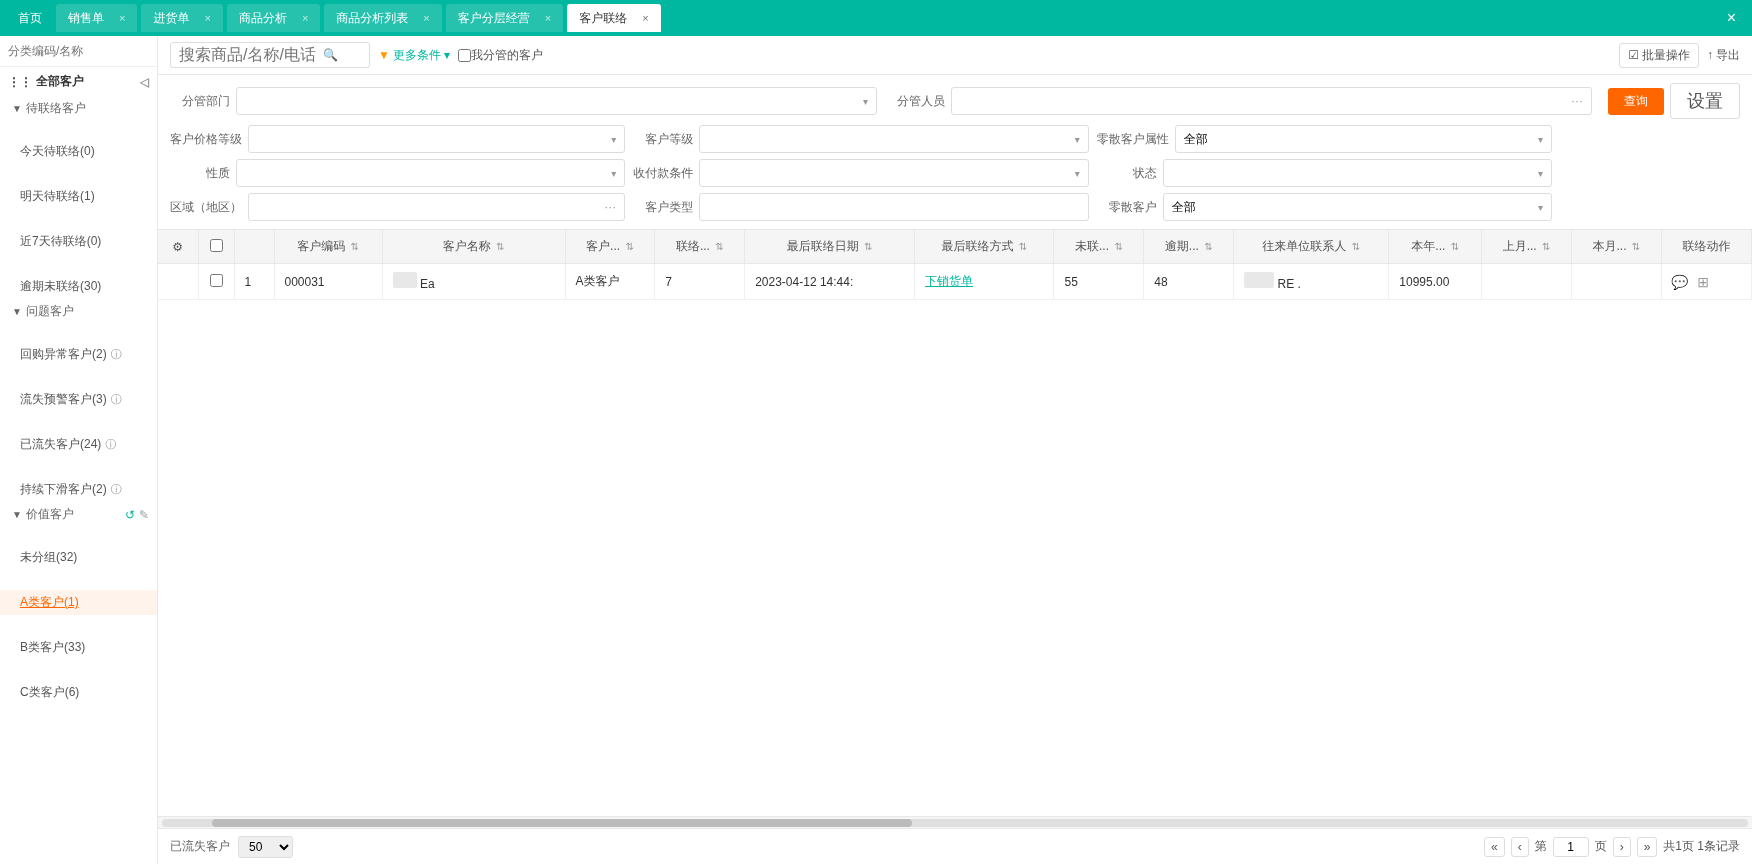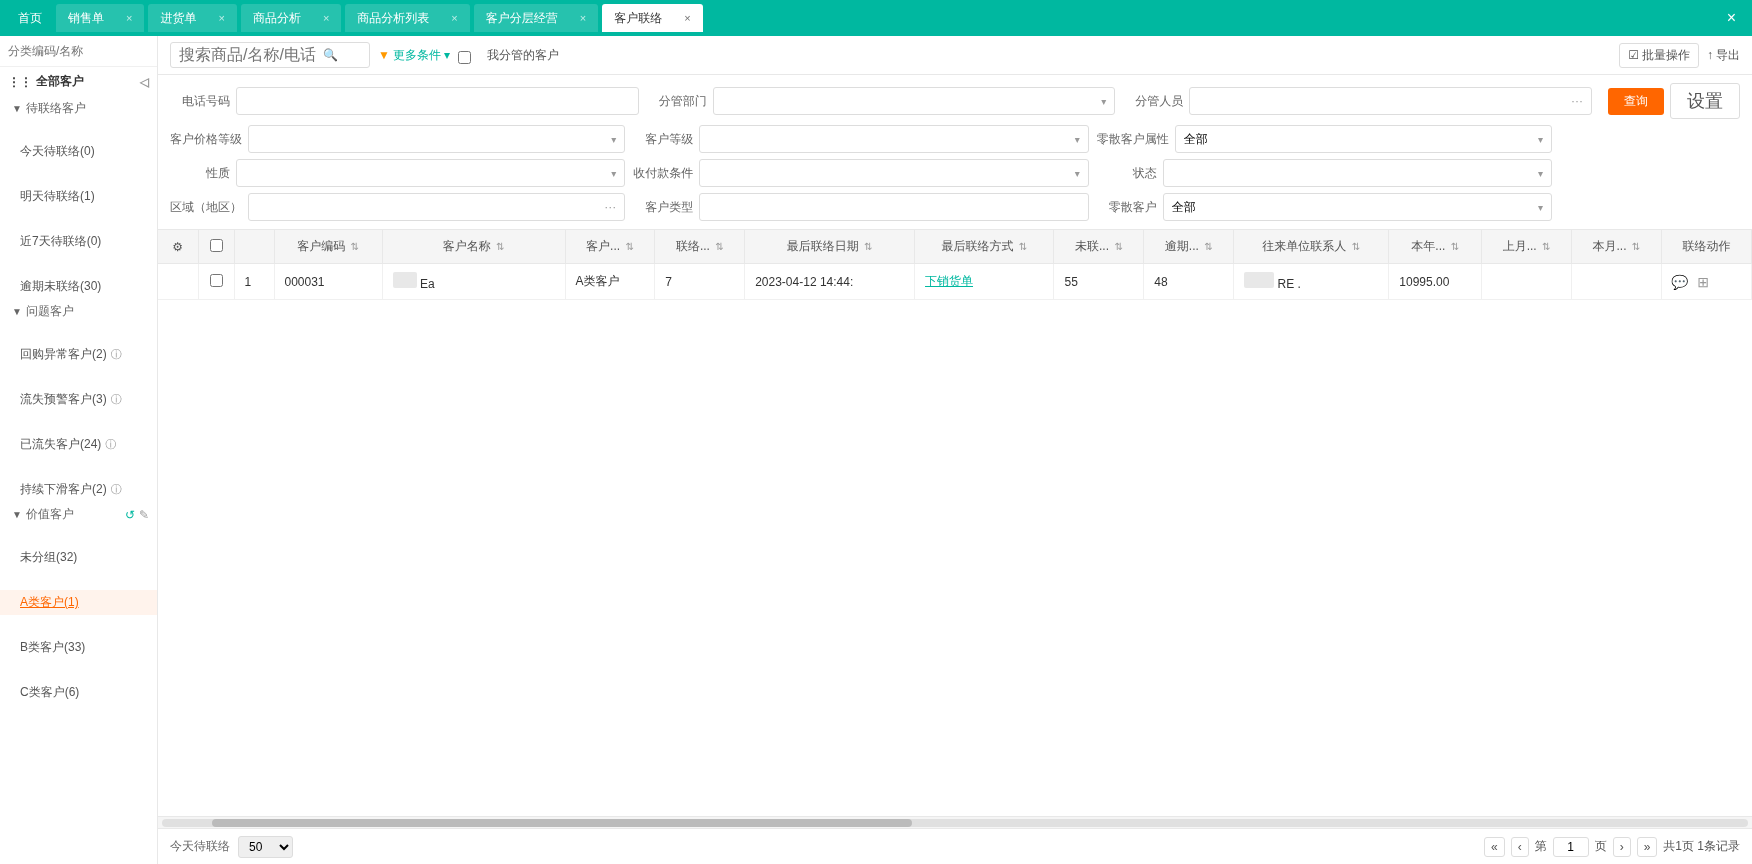--- a/index.html
+++ b/index.html
@@ -16,21 +16,21 @@
     }
     .nav-tab {
       height: 28px;
       padding: 0 12px;
       background: rgba(255,255,255,0.15);
       color: #fff;
       border-radius: 3px 3px 0 0;
       display: flex;
       align-items: center;
       cursor: pointer;
-      gap: 22px;
+      gap: 15px;
       white-space: nowrap;
     }
     .nav-tab.active {
       background: #fff;
       color: #333;
     }
     .nav-tab .close-x {
       font-size: 11px;
       opacity: 0.7;
     }
@@ -164,22 +164,22 @@
     .filter-search-icon { color: #00b8a0; cursor: pointer; }
     .more-conditions {
       color: #00b8a0;
       cursor: pointer;
       display: flex;
       align-items: center;
       gap: 3px;
     }
     .my-customers {
       display: flex;
-      align-items: flex-end;
-      gap: 16px;
+      align-items: center;
+      gap: 0;
       color: #555;
       cursor: pointer;
     }
     .filter-right {
       margin-left: auto;
       display: flex;
       gap: 8px;
       align-items: center;
     }
     .batch-op-btn {
@@ -514,24 +514,20 @@
         <div class="export-btn">
           <span>↑</span>
           <span>导出</span>
         </div>
       </div>
     </div>
 
     <div class="advanced-filters">
 
       <div class="filter-row">
-        <div class="filter-field">
-          <span class="filter-label">电话号码</span>
-          <input type="text" class="filter-input" style="flex: 1 1 0%; border: 1px solid rgb(221, 221, 221); border-radius: 3px; padding: 4px 8px; outline: none; height: 28px;">
-        </div>
         <div class="filter-field">
           <span class="filter-label">分管部门</span>
           <div class="filter-input" style="flex:1;">
             <span></span>
             <span class="arrow-down">▾</span>
           </div>
         </div>
         <div class="filter-field">
           <span class="filter-label">分管人员</span>
           <div class="filter-input" style="flex:1;">
@@ -718,21 +714,21 @@
       </table>
     </div>
 
     <div class="scrollbar-area">
       <div class="scrollbar-track">
         <div class="scrollbar-thumb"></div>
       </div>
     </div>
 
     <div class="table-footer">
-      <span class="page-size-label">今天待联络</span>
+      <span class="page-size-label">已流失客户</span>
       <select class="page-size-select">
         <option>50</option>
         <option>10</option>
         <option>20</option>
         <option>100</option>
       </select>
       <div class="pagination">
         <button class="page-nav-btn">«</button>
         <button class="page-nav-btn">‹</button>
         <span>第</span>

